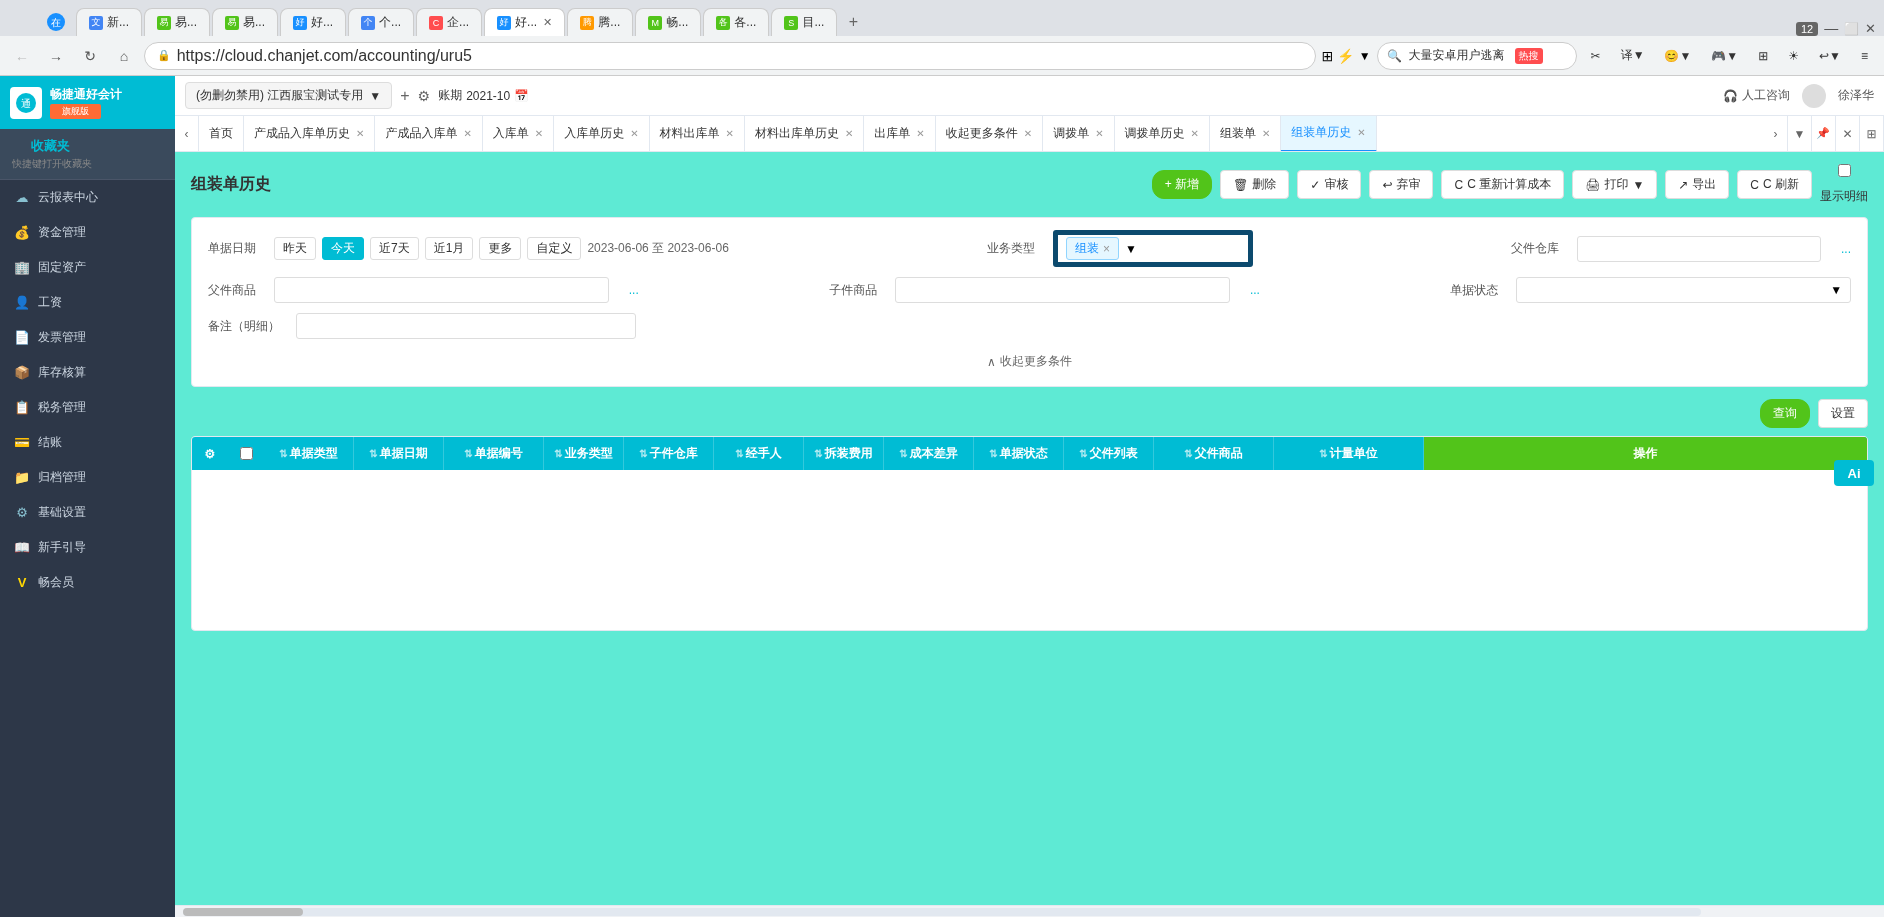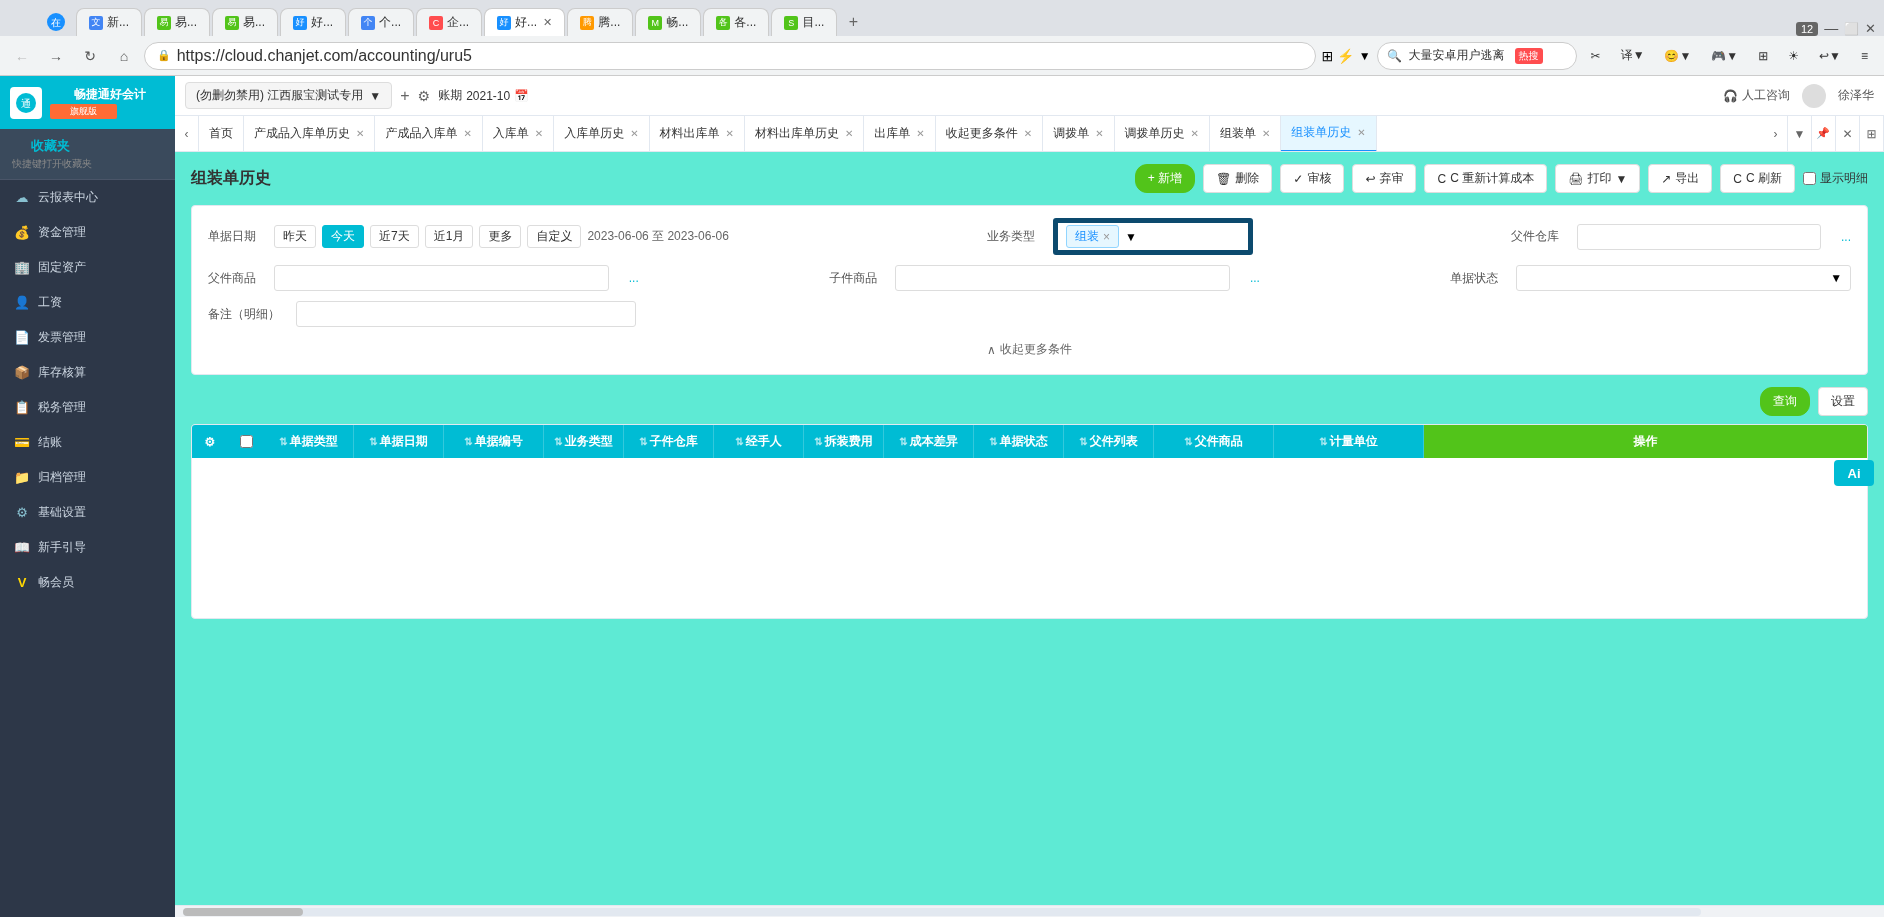--- a/index.html
+++ b/index.html
@@ -50,21 +50,21 @@
     .tab-nav-scroll { display: flex; align-items: center; }
     .tab-nav-arrow { width: 24px; height: 36px; display: flex; align-items: center; justify-content: center; cursor: pointer; color: #666; border-right: 1px solid #e2e8f0; }
 
     
     .page-content { flex: 1; padding: 12px 16px; overflow: auto; }
     .page-header { display: flex; align-items: center; justify-content: space-between; margin-bottom: 12px; }
     .page-title { font-size: 16px; font-weight: bold; color: #333; }
     .page-actions { display: flex; align-items: center; gap: 8px; }
     .action-btn { display: flex; align-items: center; gap: 4px; padding: 5px 12px; border-radius: 4px; cursor: pointer; font-size: 12px; border: 1px solid #ddd; background: #fff; color: #333; white-space: nowrap; }
     .action-btn.primary { background: #52c41a; color: #fff; border-color: #52c41a; border-radius: 12px; }
-    .display-toggle { display: flex; align-items: center; gap: 4px; font-size: 12px; color: #333; cursor: pointer; }
+    .display-toggle { display: flex; align-items: center; gap: 11px; font-size: 12px; color: #333; cursor: pointer; flex-direction: column; }
 
     
     .filter-area { background: #fff; border: 1px solid #e2e8f0; border-radius: 4px; padding: 12px 16px; margin-bottom: 12px; }
     .filter-row { display: flex; align-items: center; gap: 16px; margin-bottom: 10px; }
     .filter-row:last-child { margin-bottom: 0; }
     .filter-label { color: #555; font-size: 12px; white-space: nowrap; min-width: 50px; }
     .filter-date-options { display: flex; align-items: center; gap: 6px; }
     .date-btn { padding: 2px 8px; border-radius: 3px; border: 1px solid #ddd; cursor: pointer; font-size: 12px; color: #333; background: #fff; }
     .date-btn.active { background: #00bcd4; color: #fff; border-color: #00bcd4; }
     .date-range { font-size: 12px; color: #666; }
@@ -207,22 +207,22 @@
 
   <div class="sidebar">
     <div class="sidebar-logo">
       <div style="width:32px;height:32px;background:#fff;border-radius:4px;display:flex;align-items:center;justify-content:center;">
         <svg width="24" height="24" viewBox="0 0 24 24">
             <circle cx="12" cy="12" r="10" fill="#00bcd4"></circle>
             <text x="12" y="16" text-anchor="middle" fill="white" font-size="10">通</text>
           </svg>
       </div>
       <div>
-        <div style="color:white;font-size:12px;font-weight:bold;margin-left:24px;">畅捷通好会计</div>
-        <div style="background:#ff6b35;color:white;font-size:9px;padding:1px 20px;border-radius:2px;display:inline-block;">旗舰版</div>
+        <div style="color:white;font-size:12px;font-weight:bold;">畅捷通好会计</div>
+        <div style="background:#ff6b35;color:white;font-size:9px;padding:1px 12px;border-radius:2px;display:inline-block;">旗舰版</div>
       </div>
     </div>
 
     <div class="sidebar-favorites" style="background:#3a4a5c;padding:8px 12px;border-bottom:1px solid #4a5568;">
       <div style="color:#00bcd4;font-size:13px;font-weight:bold;padding-left:19px;">收藏夹</div>
       <div style="color:#888;font-size:10px;margin-top:2px;">快捷键打开收藏夹</div>
     </div>
 
     <div class="sidebar-menu">
       <div class="sidebar-item">

